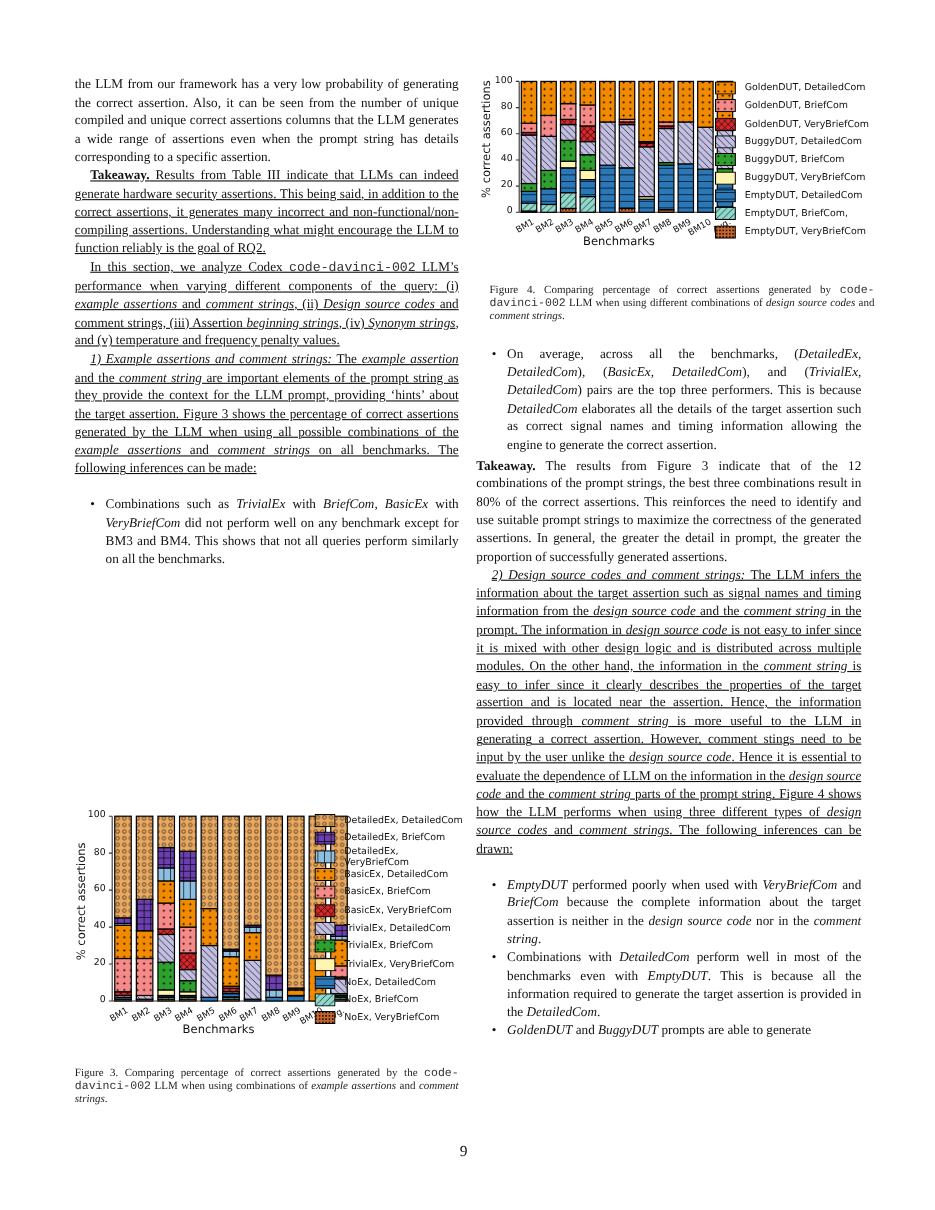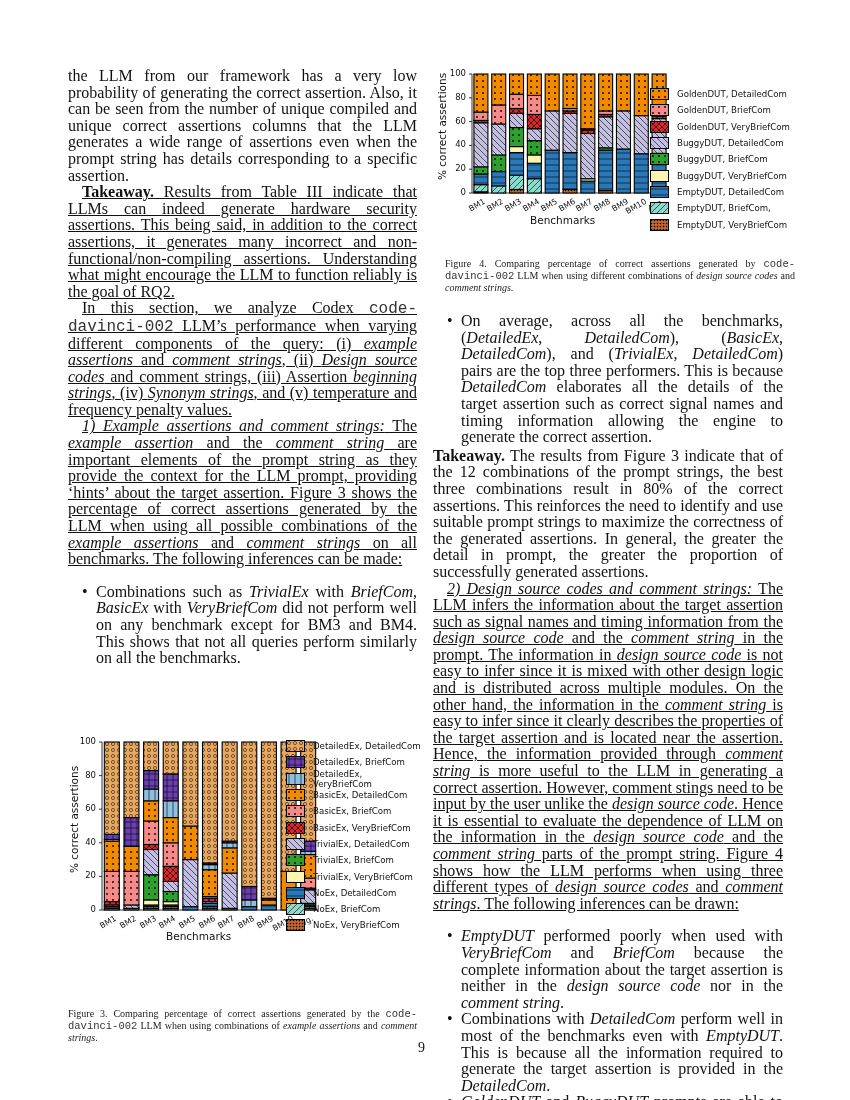--- a/index.html
+++ b/index.html
@@ -1,17 +1,17 @@
 <!DOCTYPE html>
 <html><head>
 <meta charset="utf-8">
 <style>
   html, body { margin:0; padding:0; background:#fff; }
   body { width:850px; height:1100px; position:relative; font-family:"Liberation Serif", "DejaVu Serif", serif; color:#111; overflow:hidden; }
-  .col { position:absolute; font-size:16px; line-height:16.6px; text-align:justify; }
+  .col { position:absolute; font-size:12px; line-height:16.6px; text-align:justify; }
   .col p { margin:0; }
   .indent { text-indent:14px;text-decoration:underline; }
   .mono { font-family:"Liberation Mono", "DejaVu Sans Mono", monospace; color:#333; }
   em, i { font-style:italic; }
   b { font-weight:bold; }
   .sechead { font-style:italic; margin:18px 0 10px 0; }
   ul.bul { list-style:none; margin:16px 0 0 0; padding:0 0 0 28px; }
   ul.bul li { position:relative; margin:0; }
   ul.bul li::before { content:"•"; position:absolute; left:-14px; top:0; }
   .caption { position:absolute; font-size:10px; line-height:12px; text-align:justify; color:#222; }
@@ -321,21 +321,21 @@
         <span>NoEx, BriefCom</span>
       </div>
       <div class="legend-row">
         <svg width="19" height="12" style="margin-right: 8px; flex: 0 0 auto;">
           <rect x="0.5" y="0.5" width="18" height="11" fill="url(#f3L-p0)" stroke="#000" stroke-width="1"></rect>
         </svg>
         <span>NoEx, VeryBriefCom</span>
       </div>
     </div>
 </div>
-<div class="caption" style="left:68px; top:970px; width:349px;margin-top:38px;"><span>Figure 3.   Comparing percentage of correct assertions generated by the </span><span class="mono">code-davinci-002</span><span> LLM when using combinations of </span><i>example assertions</i><span> and </span><i>comment strings</i><span>.</span></div>
+<div class="caption" style="left:68px; top:970px; width:349px;"><span>Figure 3.   Comparing percentage of correct assertions generated by the </span><span class="mono">code-davinci-002</span><span> LLM when using combinations of </span><i>example assertions</i><span> and </span><i>comment strings</i><span>.</span></div>
 
 <div class="fig" style="left:432px; top:66px; width:360px; height:170px;">
   <div class="axis-ylabel" style="left:4px; top:114px;">% correct assertions</div>
   <div id="fig4-yticks">
       <div class="ytick" style="left: 14px; top: 121px;">0</div>
       <div class="ytick" style="left: 14px; top: 97.2px;">20</div>
       <div class="ytick" style="left: 14px; top: 73.4px;">40</div>
       <div class="ytick" style="left: 14px; top: 49.6px;">60</div>
       <div class="ytick" style="left: 14px; top: 25.8px;">80</div>
       <div class="ytick" style="left: 14px; top: 2px;">100</div>
@@ -462,21 +462,21 @@
       <div class="xtick" style="right: 255.636px; top: 131px;">BM4</div>
       <div class="xtick" style="right: 237.818px; top: 131px;">BM5</div>
       <div class="xtick" style="right: 220px; top: 131px;">BM6</div>
       <div class="xtick" style="right: 202.182px; top: 131px;">BM7</div>
       <div class="xtick" style="right: 184.364px; top: 131px;">BM8</div>
       <div class="xtick" style="right: 166.545px; top: 131px;">BM9</div>
       <div class="xtick" style="right: 148.727px; top: 131px;">BM10</div>
       <div class="xtick" style="right: 130.909px; top: 131px;">Avg.</div>
     </div>
   <div class="xlabel" style="left:98px; top:148px;">Benchmarks</div>
-  <div class="legend" id="fig4-legend" style="left:218px; top:20px;">
+  <div class="legend" id="fig4-legend" style="left:218px; top:6px;">
       <svg width="0" height="0" style="position: absolute;">
         <defs>
           <pattern id="f4L-p0" patternUnits="userSpaceOnUse" width="3" height="3">
             <rect x="0" y="0" width="6" height="6" fill="#c8652a"></rect>
             <circle cx="1.5" cy="1.5" r="0.8" fill="#000"></circle>
           </pattern>
           <pattern id="f4L-p1" patternUnits="userSpaceOnUse" width="6" height="6">
             <rect x="0" y="0" width="6" height="6" fill="#8fd9cc"></rect>
             <path d="M0,6 L6,0" stroke="#000" stroke-width="0.6" fill="none"></path>
           </pattern>

